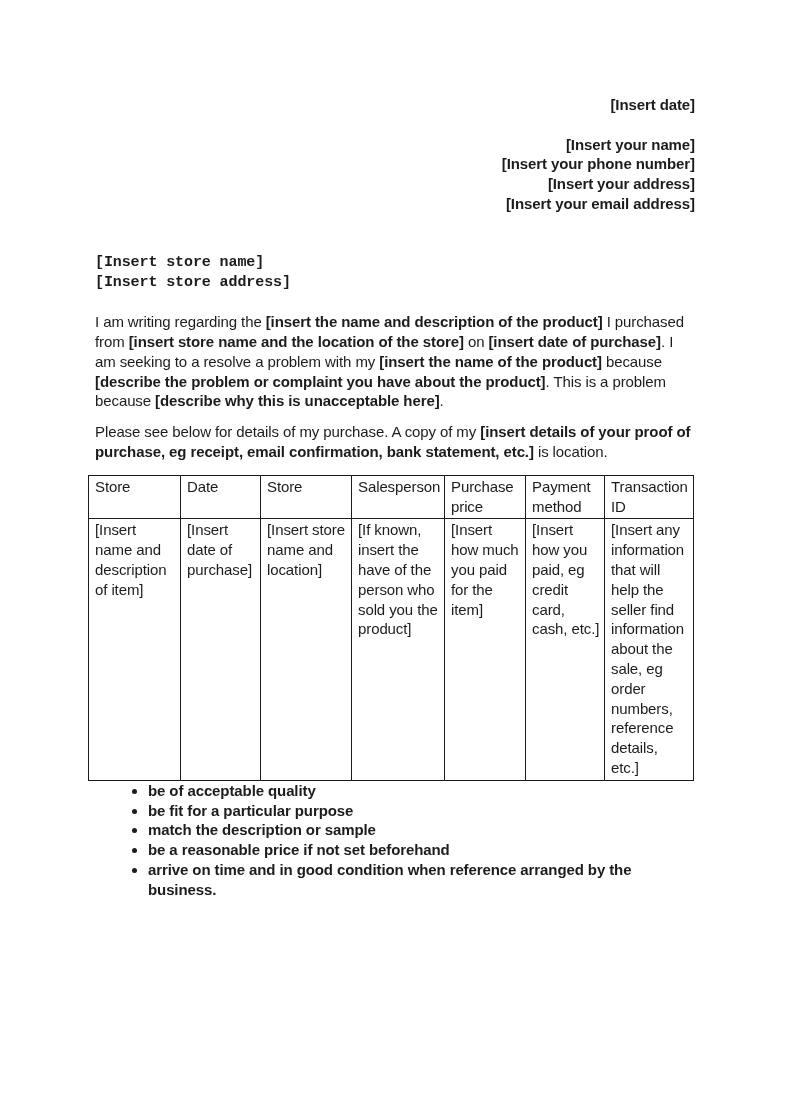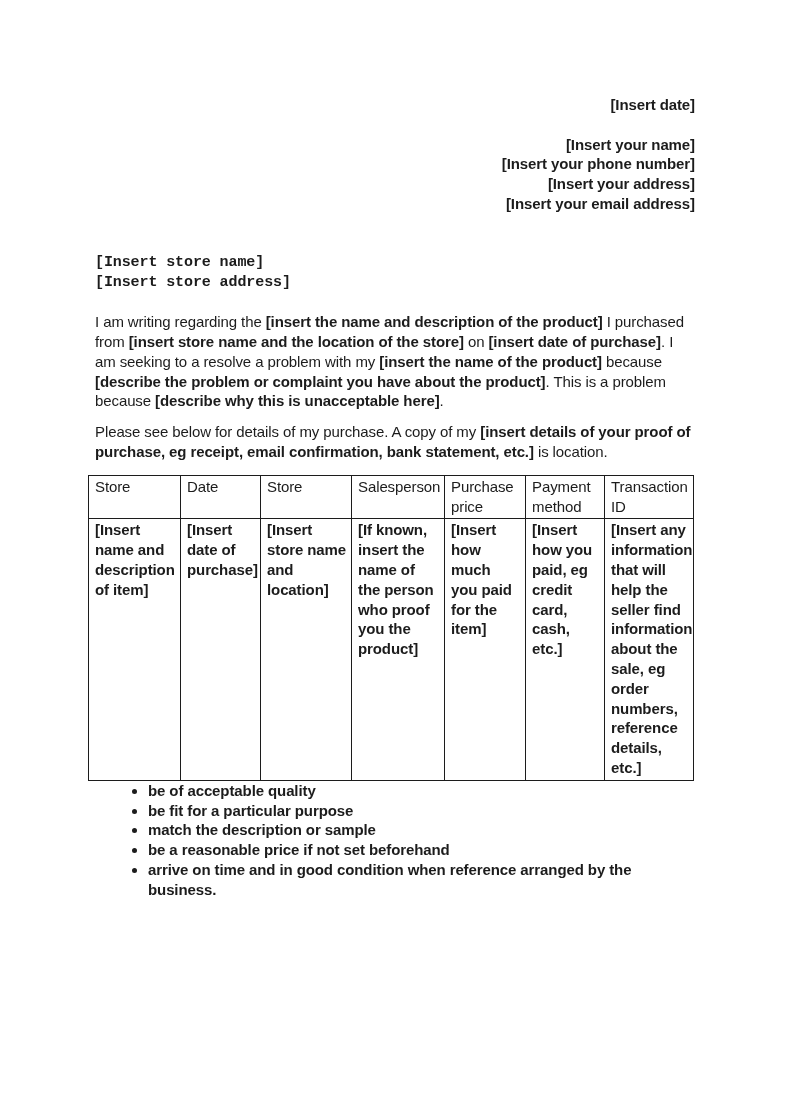--- a/index.html
+++ b/index.html
@@ -43,21 +43,21 @@
     overflow: hidden;
   }
   col.c0 { width: 92px; }
   col.c1 { width: 80px; }
   col.c2 { width: 91px; }
   col.c3 { width: 93px; }
   col.c4 { width: 81px; }
   col.c5 { width: 79px; }
   col.c6 { width: 89px; }
   tr.header-row td { font-weight: normal; }
-  tr.body-row td { font-weight: bold; height: 257px; }
+  tr.body-row td { font-weight: normal; height: 257px; }
 
   .outline-line { margin-top: 23px; }
   .blank-underline {
     display: inline-block;
     width: 40px;
     height: 13px;
     border-bottom: 1.5px solid #4472C4;
   }
   ul.products-list {
     margin: 0;
@@ -106,21 +106,21 @@
         <td>Store</td>
         <td>Salesperson</td>
         <td>Purchase price</td>
         <td>Payment method</td>
         <td>Transaction ID</td>
       </tr>
       <tr class="body-row">
         <td>[Insert name and description of item]</td>
         <td>[Insert date of purchase]</td>
         <td>[Insert store name and location]</td>
-        <td>[If known, insert the name of the person who proof you the product]</td>
+        <td>[If known, insert the have of the person who sold you the product]</td>
         <td>[Insert how much you paid for the item]</td>
         <td>[Insert how you paid, eg credit card, cash, etc.]</td>
         <td>[Insert any information that will help the seller find information about the sale, eg order numbers, reference details, etc.]</td>
       </tr>
     </tbody>
   </table>
 
 
   <ul class="products-list">
     <li>be of acceptable quality</li>

